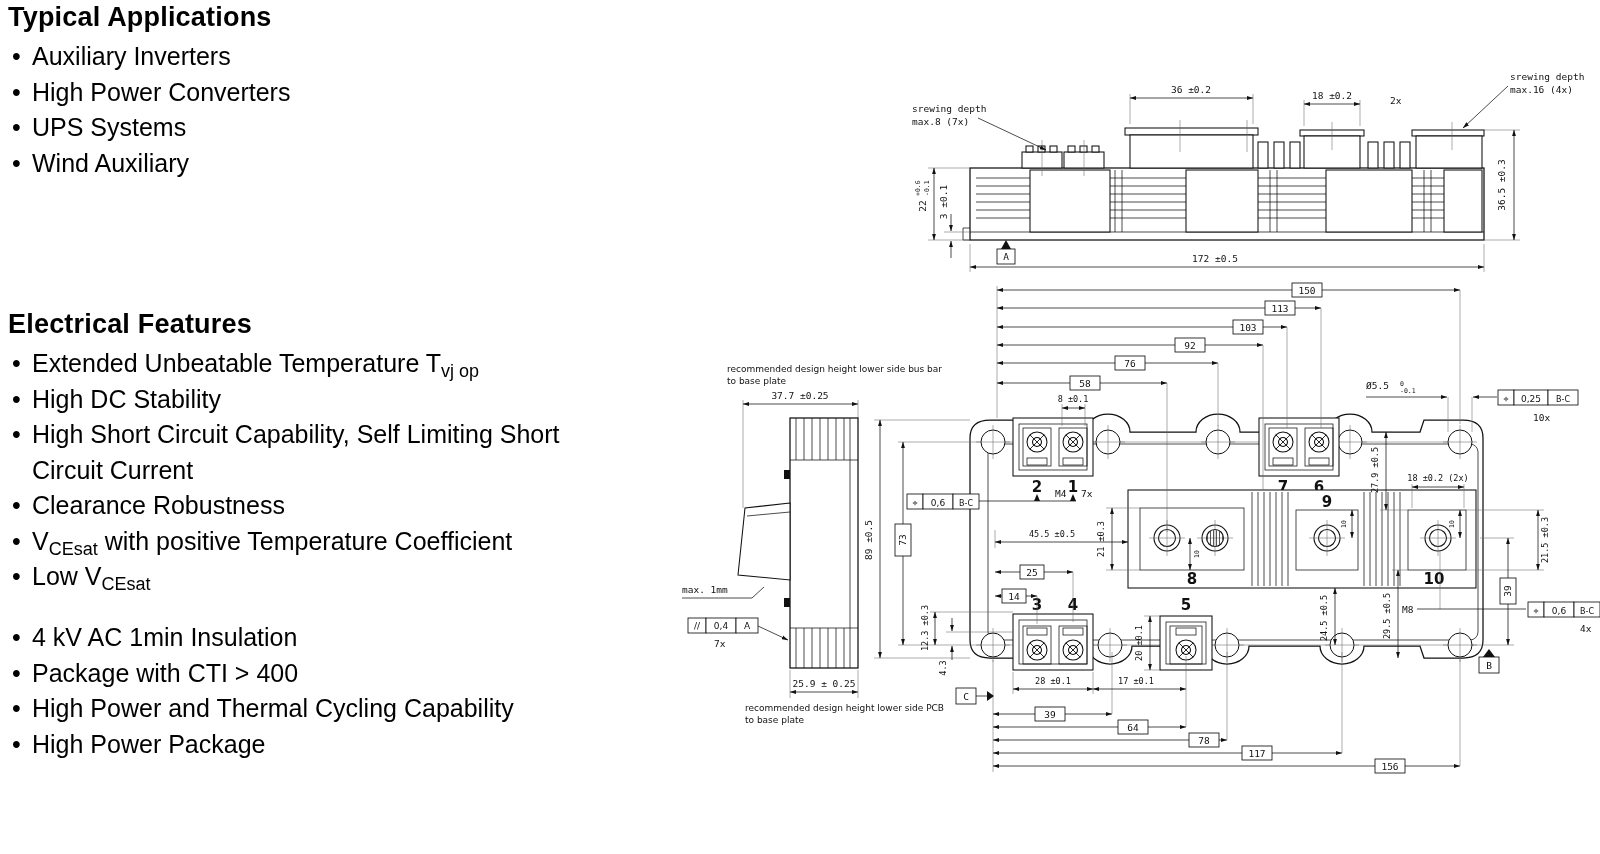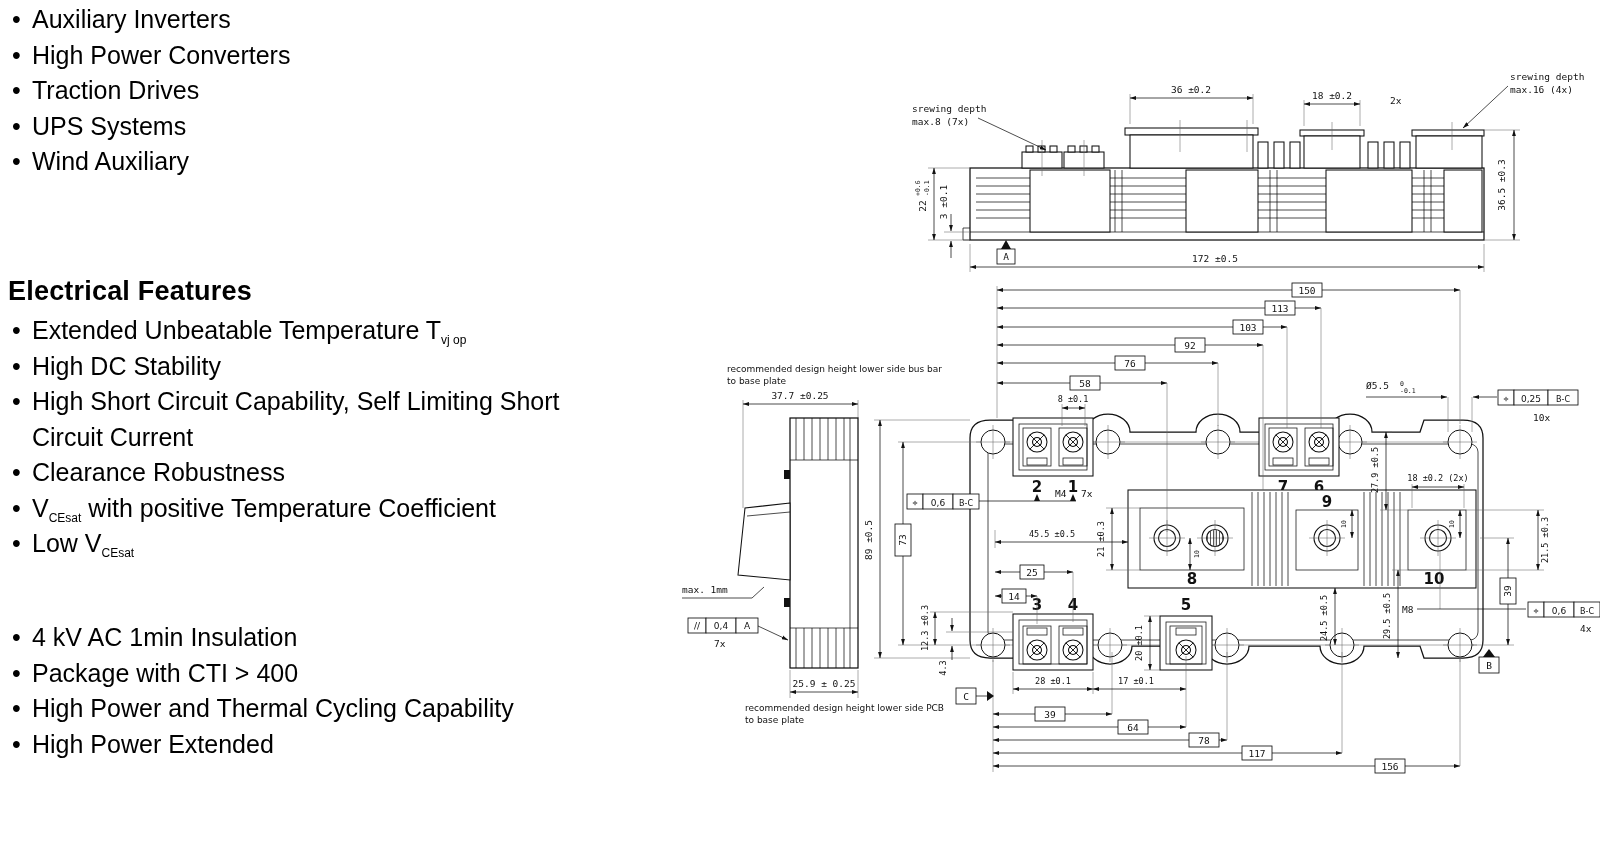--- a/index.html
+++ b/index.html
@@ -2,21 +2,21 @@
 <html><head>
 <meta charset="utf-8">
 <style>
   html,body{margin:0;padding:0}
   body{width:1600px;height:854px;position:relative;background:#fff;overflow:hidden;
        font-family:"Liberation Sans",sans-serif;color:#000}
   .sec{position:absolute;left:6px;width:624px}
   .sec h2{font-size:27px;line-height:30px;margin:0 0 7px 2px;font-weight:bold;letter-spacing:.2px}
   .li{position:relative;font-size:25px;line-height:35.5px;padding-left:26px}
   .li::before{content:"•";position:absolute;left:6px;top:0}
-  .li sub{font-size:12px;line-height:0;vertical-align:-5px}
+  .li sub{font-size:18px;line-height:0;vertical-align:-5px}
   svg{position:absolute;left:0;top:0}
   .olf{stroke:#111;stroke-width:1.25;fill:#fff}
   .tb{fill:#fff;stroke:#111;stroke-width:1.05}
   .dl{stroke:#111;stroke-width:.75;fill:none}
   .cl{stroke:#666;stroke-width:.55;fill:none}
   .bx{fill:#fff;stroke:#111;stroke-width:.85}
   .dim{stroke:#111;stroke-width:.75;fill:none;marker-start:url(#ms);marker-end:url(#me)}
   .lead{stroke:#111;stroke-width:.75;fill:none;marker-end:url(#me)}
   text{fill:#111}
   .dt{font:9.5px "DejaVu Sans Mono",monospace;text-anchor:middle}
@@ -30,42 +30,42 @@
   .hole line{stroke:#666;stroke-width:.55}
   .scr circle{fill:#fff;stroke:#111;stroke-width:1.05}
   .scr line{stroke:#111;stroke-width:.9}
   .bh circle{fill:#fff;stroke:#111;stroke-width:1.1}
   .bh line{stroke:#666;stroke-width:.55}
 </style>
 </head>
 <body>
 
 <div class="sec" style="top:2px">
+  <h2>Typical Applications</h2>
   <div class="li"><span>Auxiliary Inverters</span></div>
   <div class="li"><span>High Power Converters</span></div>
-  <div class="li"><span>Traction Drives</span></div>
   <div class="li"><span>UPS Systems</span></div>
   <div class="li"><span>Wind Auxiliary</span></div>
 </div>
 
-<div class="sec" style="top:276px">
+<div class="sec" style="top:309px">
   <h2>Electrical Features</h2>
   <div class="li"><span>Extended Unbeatable Temperature T</span><sub>vj op</sub></div>
   <div class="li"><span>High DC Stability</span></div>
   <div class="li"><span>High Short Circuit Capability, Self Limiting Short Circuit Current</span></div>
   <div class="li"><span>Clearance Robustness</span></div>
   <div class="li"><span>V</span><sub>CEsat</sub><span>  with positive Temperature Coefficient</span></div>
   <div class="li"><span>Low V</span><sub>CEsat</sub></div>
 </div>
 
 <div class="sec" style="top:620px">
   <div class="li"><span>4 kV AC 1min Insulation</span></div>
   <div class="li"><span>Package with CTI &gt; 400</span></div>
   <div class="li"><span>High Power and Thermal Cycling Capability</span></div>
-  <div class="li"><span>High Power Extended</span></div>
+  <div class="li"><span>High Power Package</span></div>
 </div>
 
 <svg width="1600" height="854" viewBox="0 0 1600 854">
   <defs>
     <marker id="me" viewBox="0 0 10 6" refX="9.5" refY="3" markerWidth="9" markerHeight="6" orient="auto">
         <path d="M0,0L10,3L0,6Z" fill="#111"></path>
       </marker>
     <marker id="ms" viewBox="0 0 10 6" refX="9.5" refY="3" markerWidth="9" markerHeight="6" orient="auto-start-reverse">
         <path d="M0,0L10,3L0,6Z" fill="#111"></path>
       </marker>

